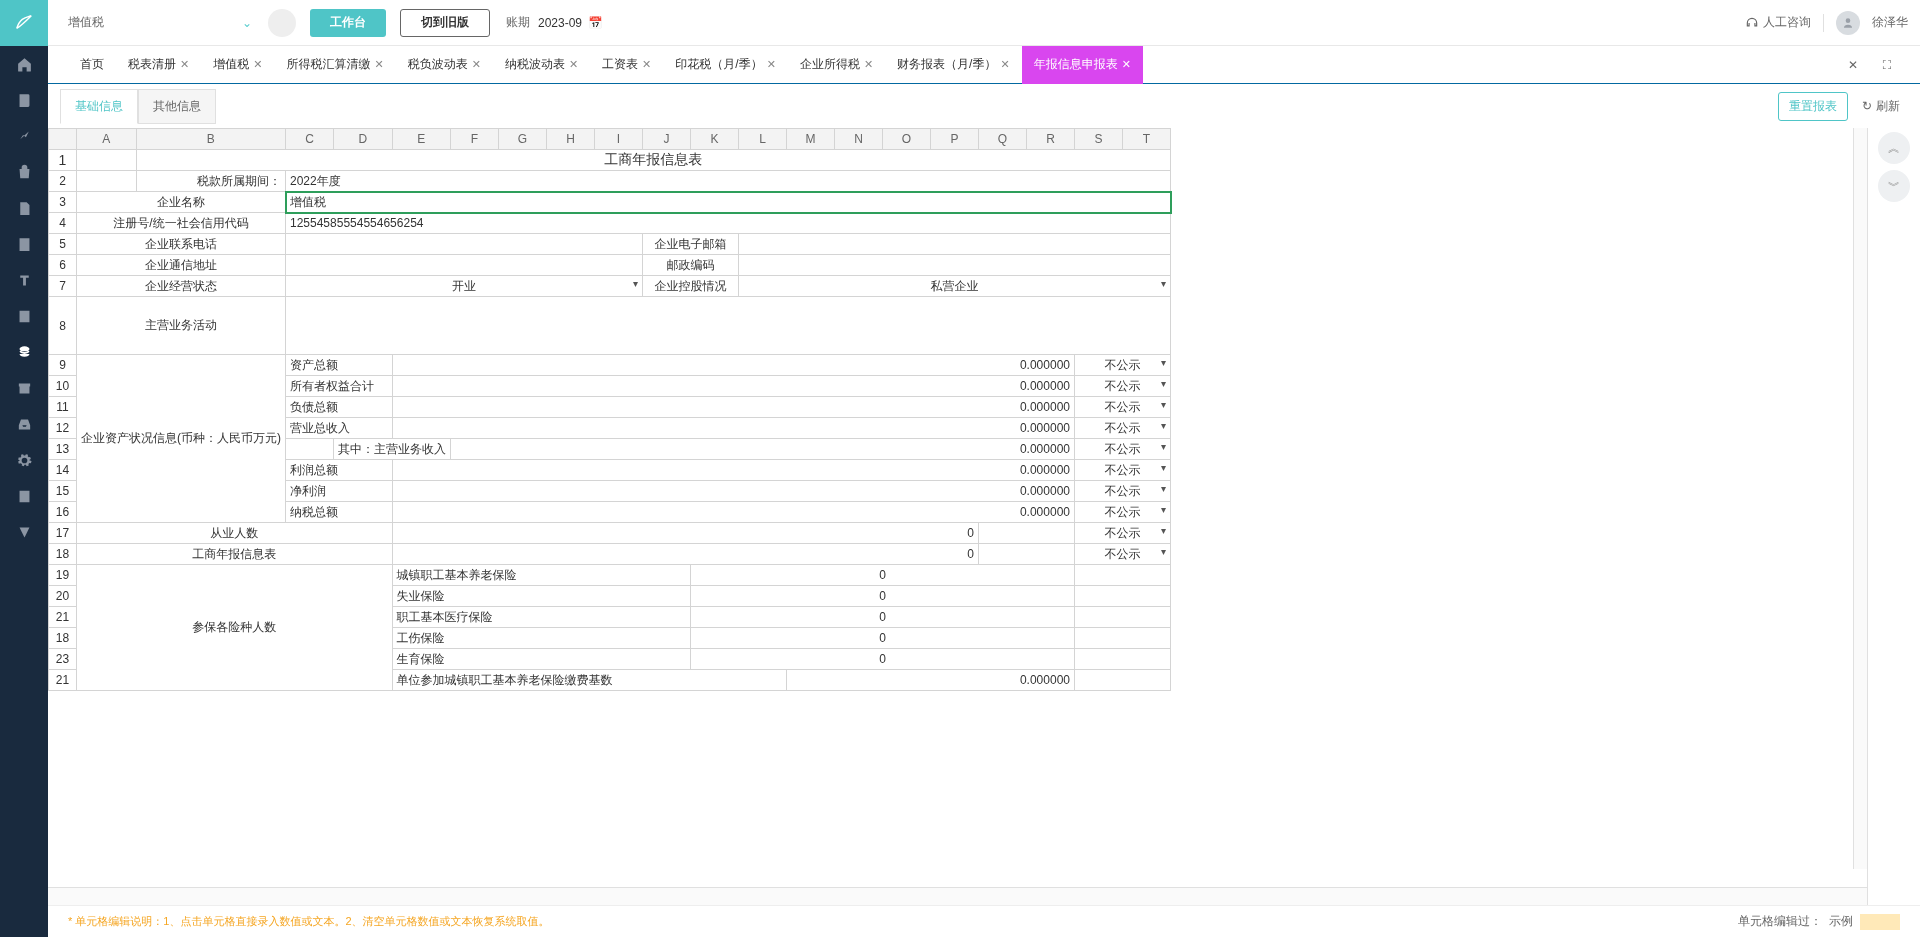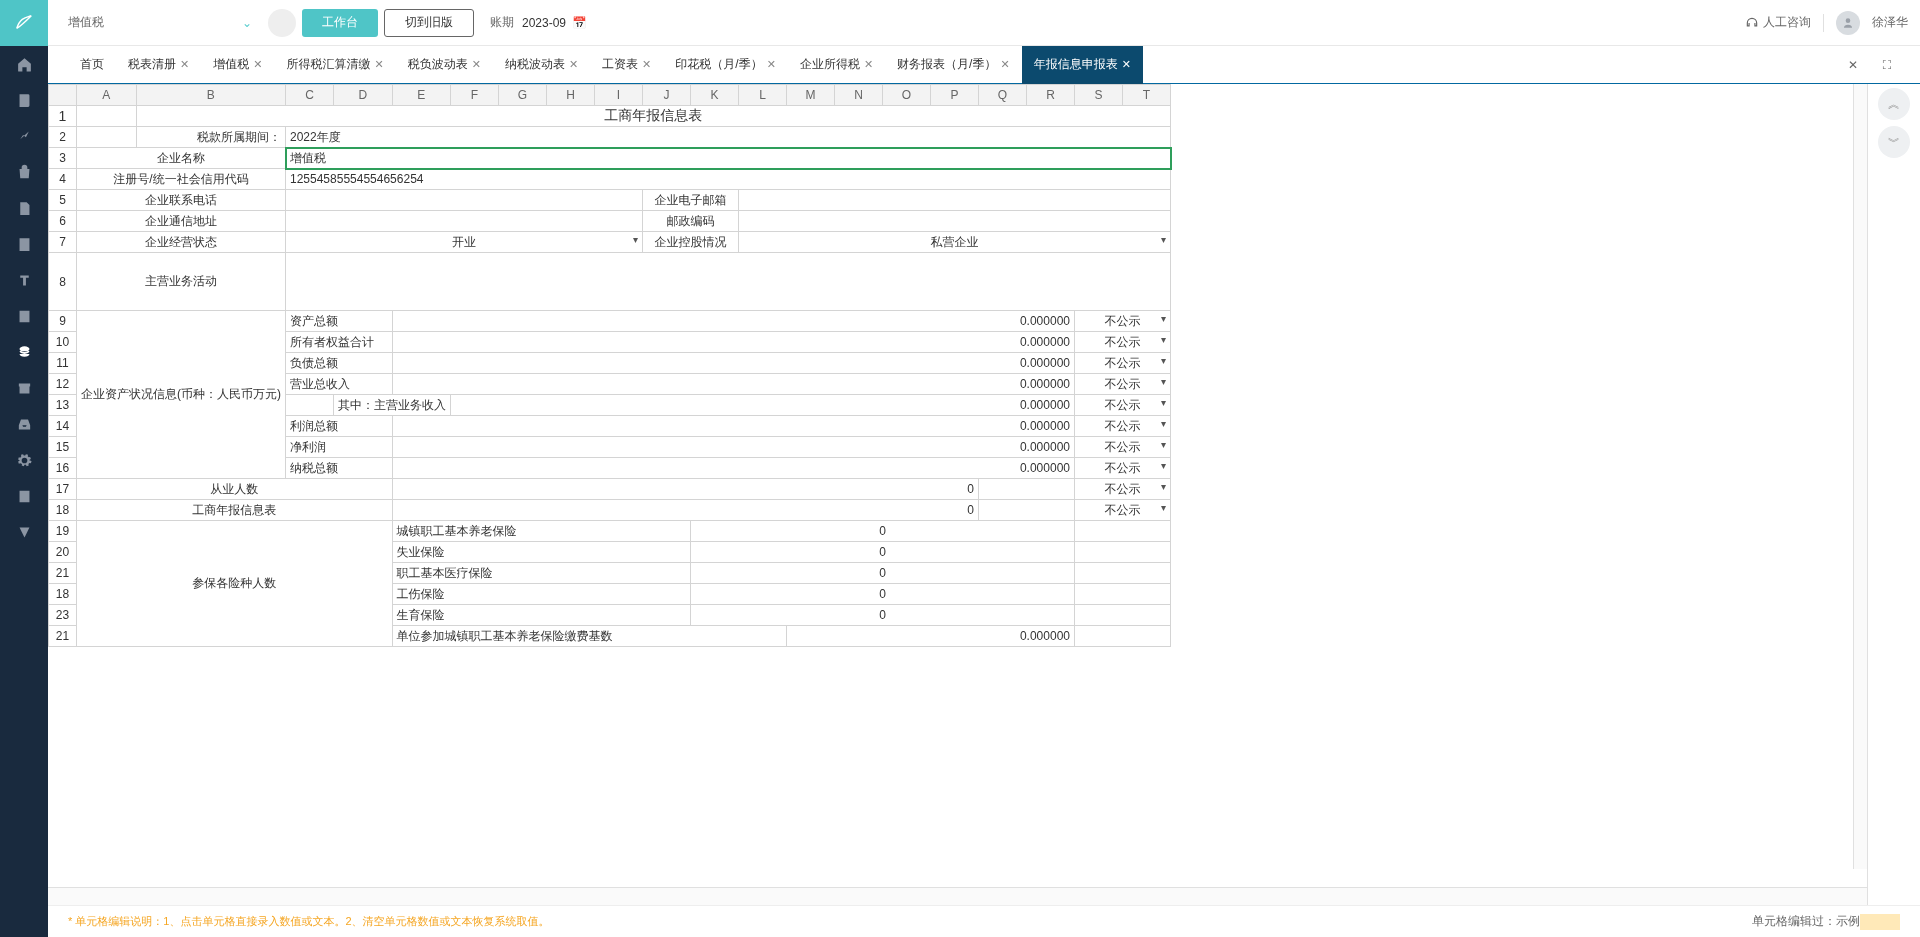--- a/index.html
+++ b/index.html
@@ -14,36 +14,36 @@
 .nav-icon.active svg{fill:#fff;}
 
 
 .main{flex:1;display:flex;flex-direction:column;min-width:0;border-radius:31px;}
 
 
 .top-bar{height:46px;display:flex;align-items:center;padding:0 12px;border-bottom:1px solid #e8e8e8;}
 .company-select{width:200px;height:30px;display:flex;align-items:center;padding:0 8px;color:#666;position:relative;}
 .company-chev{position:absolute;right:8px;color:#5ccecf;}
 .round-icon{width:28px;height:28px;border-radius:50%;background:#eee;margin-left:8px;display:flex;align-items:center;justify-content:center;color:#bbb;}
-.pill-btn{height:28px;padding:0 20px;border-radius:3px;display:flex;align-items:center;margin-left:6px;cursor:pointer;}
+.pill-btn{height:28px;padding:0 20px;border-radius:3px;display:flex;align-items:center;margin-left:14px;cursor:pointer;font-weight:bold;}
 .pill-primary{background:#4fc5c7;color:#fff;}
 .pill-outline{border:1px solid #666;color:#333;background:#fff;}
 .period-label{margin-left:16px;color:#666;}
 .period-val{margin-left:8px;color:#333;}
 .cal-ico{margin-left:6px;color:#5ccecf;}
 .top-right{margin-left:auto;display:flex;align-items:center;gap:12px;color:#666;}
 .consult{display:flex;align-items:center;gap:4px;}
 .divider-v{width:1px;height:18px;background:#e0e0e0;}
 .avatar{width:24px;height:24px;border-radius:50%;background:#d8dce0;display:flex;align-items:center;justify-content:center;}
 .avatar svg{width:14px;height:14px;fill:#9aa0a8;}
 
 
 .tabs{height:38px;display:flex;align-items:center;padding:0 20px;border-bottom:1px solid #0369a1;position:relative;}
 .tab{padding:0 12px;height:38px;display:flex;align-items:center;gap:4px;color:#333;cursor:pointer;white-space:nowrap;}
-.tab.active{background:#0c4a6e;color:#fff;}
+.tab.active{background:#d946ef;color:#fff;}
 .tab-x{color:#888;font-size:11px;}
 .tab.active .tab-x{color:#fff;}
 .tabs-right{margin-left:auto;display:flex;align-items:center;gap:8px;}
 .sq-btn{width:26px;height:26px;display:flex;align-items:center;justify-content:center;color:#666;cursor:pointer;}
 
 
 .sub-bar{height:44px;display:flex;align-items:center;padding:0 20px 0 12px;}
 .sub-tabs{display:flex;}
 .sub-tab{padding:8px 14px;border:1px solid #e0e0e0;background:#f5f5f5;color:#666;cursor:pointer;}
 .sub-tab.active{color:#4fc5c7;border-bottom:1px solid #fff;background:#fff;}
@@ -74,21 +74,21 @@
 .lalign{text-align:left;}
 .calign{text-align:center;}
 .tall{height:50px;}
 
 .hscroll{height:18px;border-top:1px solid #e0e0e0;background:#fafafa;position:relative;}
 .vscroll{position:absolute;right:0;top:0;width:14px;bottom:18px;background:#fafafa;border-left:1px solid #e0e0e0;}
 
 
 .bottom-bar{height:32px;display:flex;align-items:center;padding:0 20px;border-top:1px solid #eee;}
 .note{color:#f5a623;font-size:11px;}
-.bottom-right{margin-left:auto;display:flex;align-items:center;gap:0;color:#666;text-align:center;}
+.bottom-right{margin-left:auto;display:flex;align-items:center;gap:7px;color:#666;text-align:center;}
 .example{width:40px;height:16px;background:#ffe9b8;display:inline-block;}
 
 .col-B{width:120px;}
 .col-std{width:48px;}
 </style>
 </head>
 <body>
 
 <div class="left-nav">
   <div class="logo">
@@ -249,20 +249,30 @@
       <div class="tab active">
         <span>年报信息申报表</span>
         <span class="tab-x">✕</span>
       </div>
       <div class="tabs-right">
       <div class="sq-btn">✕</div>
       <div class="sq-btn">⛶</div>
     </div>
   </div>
 
+  <div class="sub-bar">
+    <div class="sub-tabs">
+      <div class="sub-tab active">基础信息</div>
+      <div class="sub-tab">其他信息</div>
+    </div>
+    <div class="sub-right">
+      <div class="reset-btn">重置报表</div>
+      <div class="refresh-btn">↻ <span>刷新</span></div>
+    </div>
+  </div>
 
   <div class="workspace">
     <div class="sheet-wrap">
       <div class="sheet-inner">
         <table class="sheet" id="sheet">
             <tbody>
               <tr>
                 <th class="corner"></th>
                 <th class="col-std">A</th>
                 <th class="col-B">B</th>

